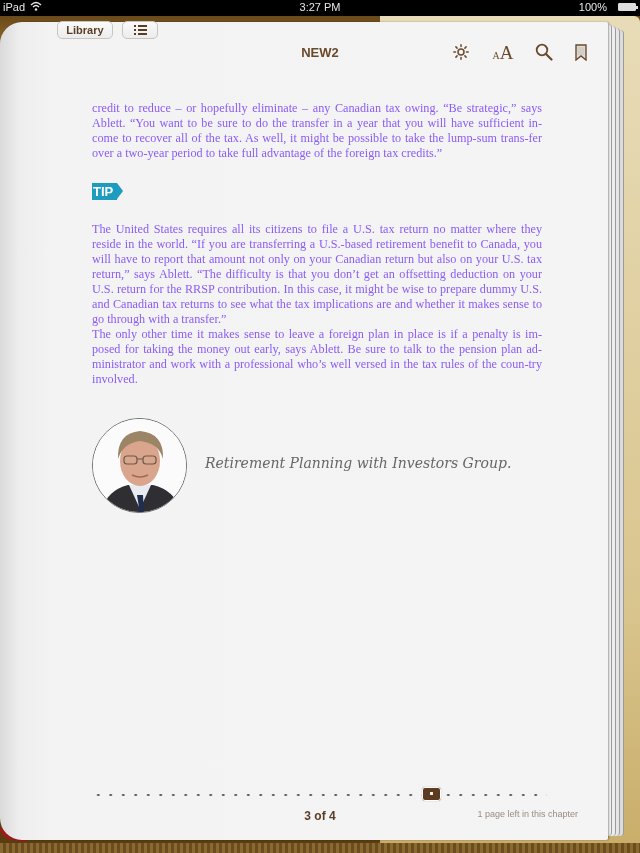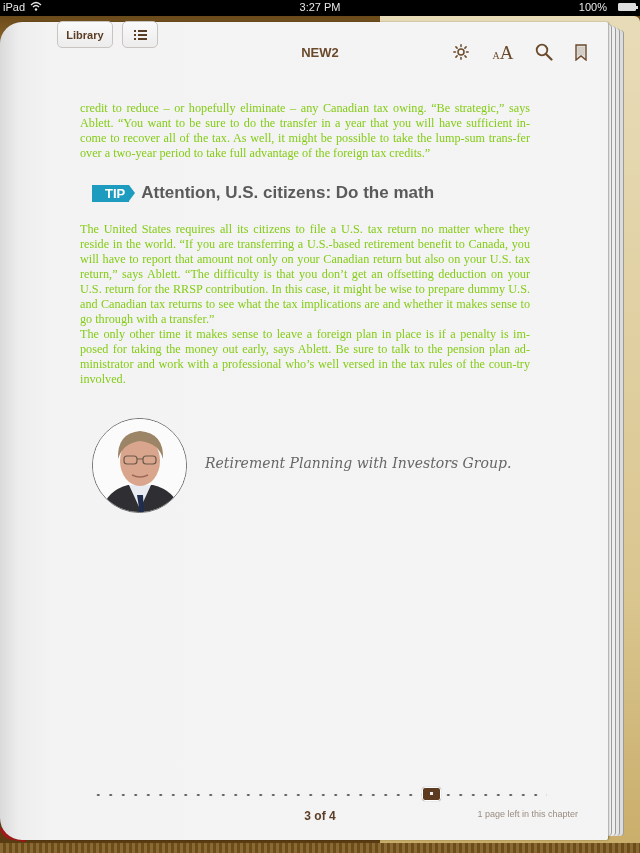--- a/index.html
+++ b/index.html
@@ -26,45 +26,45 @@
     .stack { position: absolute; top: 26px; height: 812px; background: #f2f2f2; border-right: 1px solid #9a9a9a; border-radius: 0 4px 4px 0; }
     .stack.s1 { left: 560px; width: 64px; top: 30px; height: 806px; background: #dcdcdc; }
     .stack.s2 { left: 560px; width: 60px; top: 28px; height: 808px; background: #e6e6e6; }
     .stack.s3 { left: 560px; width: 56px; top: 26px; height: 810px; background: #eeeeee; }
     .stack.s4 { left: 560px; width: 52px; top: 24px; height: 812px; background: #f4f4f4; }
 
     
     .page { position: absolute; left: 0; top: 22px; width: 608px; height: 818px;
       background: linear-gradient(90deg, #dadada 0%, #ededed 3%, #f3f3f3 8%, #f4f4f4 100%);
       border-radius: 22px 2px 2px 22px; box-shadow: 1px 0 2px rgba(0,0,0,0.35); }
-    .btn { position: absolute; top: 21px; height: 27px; border: 1px solid #c9c4bf; border-radius: 5px;
+    .btn { position: absolute; top: 21px; height: 18px; border: 1px solid #c9c4bf; border-radius: 5px;
       background: linear-gradient(180deg, #fafafa, #ececec); color: #5a3d25; font-size: 11px; font-weight: bold;
       display: flex; align-items: center; justify-content: center; }
     .btn.library { left: 57px; width: 56px; }
     .btn.toc { left: 122px; width: 36px; }
     .toc-icon { width: 13px; height: 10px; position: relative; }
     .toc-icon i { position: absolute; left: 0; width: 13px; height: 2px; background: #5a3d25; }
     .toc-icon i::before { content: ""; position: absolute; left: 0; top: 0; width: 2px; height: 2px; background: #5a3d25; }
     .toc-icon i:nth-child(1) { top: 0; } .toc-icon i:nth-child(2) { top: 4px; } .toc-icon i:nth-child(3) { top: 8px; }
     .toc-icon i { background: linear-gradient(90deg, #5a3d25 0 2px, transparent 2px 4px, #5a3d25 4px); }
 
     .book-title { position: absolute; left: 260px; width: 120px; top: 45px; text-align: center; color: #6b4a2c; font-weight: bold; font-size: 13px; }
     .tool-icon { position: absolute; top: 43px; color: #6b4a2c; display: flex; align-items: center; justify-content: center; }
     .tool-icon.brightness { left: 452px; width: 18px; height: 18px; }
     .tool-icon.font { left: 490px; width: 26px; height: 20px; font-family: "Liberation Serif", serif; }
     .tool-icon.font .small { font-size: 10px; margin-top: 5px; }
     .tool-icon.font .big { font-size: 19px; }
     .tool-icon.search { left: 535px; width: 18px; height: 18px; }
     .tool-icon.bookmark { left: 574px; width: 14px; height: 18px; }
 
     
-    .content { position: absolute; left: 80px; top: 101px; width: 450px; font-family: "Liberation Serif", serif; font-size: 12.2px; line-height: 15px; color: #84cc16; text-align: justify; }
+    .content { position: absolute; left: 92px; top: 101px; width: 450px; font-family: "Liberation Serif", serif; font-size: 12.2px; line-height: 15px; color: #8b5cf6; text-align: justify; }
     .content p { margin: 0; }
     .tip-heading { position: absolute; left: 92px; top: 183px; display: flex; align-items: center; gap: 6px; }
-    .tip-badge { position: relative; height: 17px; background: #1d9cc0; color: #fff; font-weight: bold; font-size: 13px; padding: 0 4px 0 13px; line-height: 17px; }
+    .tip-badge { position: relative; height: 17px; background: #1d9cc0; color: #fff; font-weight: bold; font-size: 13px; padding: 0 4px 0 1px; line-height: 17px; }
     .tip-badge::after { content: ""; position: absolute; right: -6px; top: 0; border-left: 6px solid #1d9cc0; border-top: 8.5px solid transparent; border-bottom: 8.5px solid transparent; }
     .tip-title { font-size: 17px; font-weight: bold; color: #5a5a5a; margin-left: 6px; }
     .body2 { top: 222px; }
 
     
     .author-photo { position: absolute; left: 92px; top: 418px; width: 95px; height: 95px; border-radius: 50%; border: 1.5px solid #666; background: #fff; overflow: hidden; }
     .author-text { position: absolute; left: 205px; top: 452px; font-family: "DejaVu Serif", serif; font-size: 14px; line-height: 23px; color: #666; }
     .author-text .name { font-weight: bold; color: #555; font-style: normal; }
     .author-text .role { font-style: italic; }
 
@@ -159,21 +159,20 @@
       </g>
   </svg>
 </div>
 
 <div class="content">
   <p>credit to reduce – or hopefully eliminate – any Canadian tax owing. “Be strategic,” says Ablett. “You want to be sure to do the transfer in a year that you will have sufficient in-come to recover all of the tax. As well, it might be possible to take the lump-sum trans-fer over a two-year period to take full advantage of the foreign tax credits.”</p>
 </div>
 
 <div class="tip-heading">
   <span class="tip-badge">TIP</span>
-  <span class="tip-title">Attention, U.S. citizens: Do the math</span>
 </div>
 
 <div class="content body2">
   <p>The United States requires all its citizens to file a U.S. tax return no matter where they reside in the world. “If you are transferring a U.S.-based retirement benefit to Canada, you will have to report that amount not only on your Canadian return but also on your U.S. tax return,” says Ablett. “The difficulty is that you don’t get an offsetting deduction on your U.S. return for the RRSP contribution. In this case, it might be wise to prepare dummy U.S. and Canadian tax returns to see what the tax implications are and whether it makes sense to go through with a transfer.”</p>
   <p>The only other time it makes sense to leave a foreign plan in place is if a penalty is im-posed for taking the money out early, says Ablett. Be sure to talk to the pension plan ad-ministrator and work with a professional who’s well versed in the tax rules of the coun-try involved.</p>
 </div>
 
 <div class="author-photo">
   <svg width="95" height="95" viewBox="0 0 95 95">
     <rect width="95" height="95" fill="#fbfbfb"></rect>

